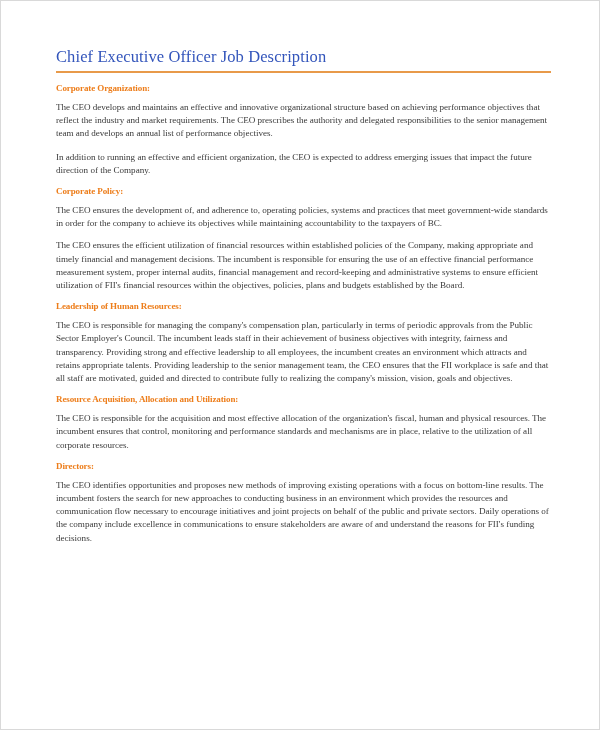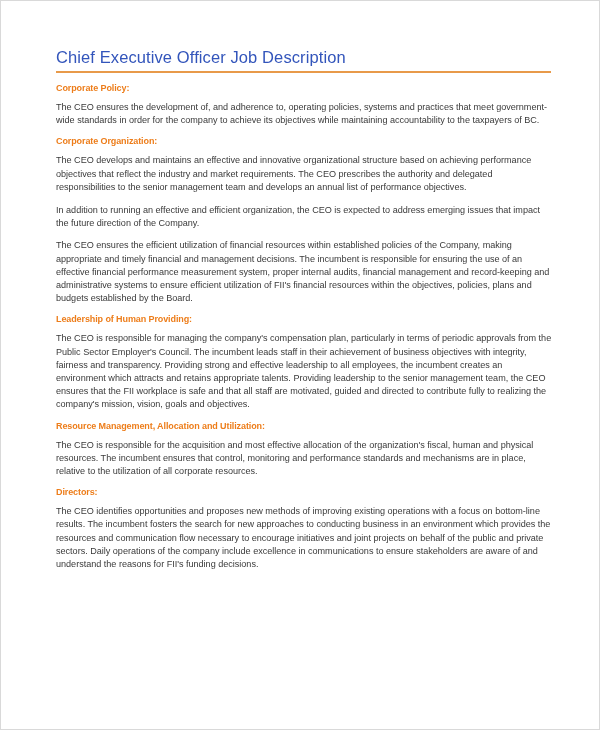--- a/index.html
+++ b/index.html
@@ -18,20 +18,21 @@
     box-sizing: border-box;
     background: #ffffff;
     border: 1px solid #d9d9d9;
     overflow: hidden;
   }
   .page-inner {
     position: absolute;
     left: 55px;
     top: 46px;
     width: 496px;
+    font-family: Liberation Serif, serif;
   }
   .doc-title {
     font-size: 16.5px;
     line-height: 20px;
     color: #3355bb;
     font-weight: normal;
     letter-spacing: 0.1px;
     margin: 0 0 4px 0;
     padding: 0;
     white-space: nowrap;
@@ -74,41 +75,41 @@
 <body>
 
 <div class="page">
   <div class="page-inner">
 
     <h1 class="doc-title">Chief Executive Officer Job Description</h1>
 
     <div class="title-rule"></div>
 
     <div class="section">
-      <h2 class="section-heading">Corporate Policy:</h2>
-      <p class="para">The CEO ensures the development of, and adherence to, operating policies, systems and practices that meet government-wide standards in order for the company to achieve its objectives while maintaining accountability to the taxpayers of BC.</p>
+      <h2 class="section-heading">Corporate Organization:</h2>
+      <p class="para">The CEO develops and maintains an effective and innovative organizational structure based on achieving performance objectives that reflect the industry and market requirements.  The CEO prescribes the authority and delegated responsibilities to the senior management team and develops an annual list of performance objectives.</p>
+      <p class="para">In addition to running an effective and efficient organization, the CEO is expected to address emerging issues that impact the future direction of the Company.</p>
     </div>
 
     <div class="section">
-      <h2 class="section-heading">Corporate Organization:</h2>
-      <p class="para">The CEO develops and maintains an effective and innovative organizational structure based on achieving performance objectives that reflect the industry and market requirements.  The CEO prescribes the authority and delegated responsibilities to the senior management team and develops an annual list of performance objectives.</p>
-      <p class="para">In addition to running an effective and efficient organization, the CEO is expected to address emerging issues that impact the future direction of the Company.</p>
+      <h2 class="section-heading">Corporate Policy:</h2>
+      <p class="para">The CEO ensures the development of, and adherence to, operating policies, systems and practices that meet government-wide standards in order for the company to achieve its objectives while maintaining accountability to the taxpayers of BC.</p>
     </div>
 
     <div class="section">
       <p class="para">The CEO ensures the efficient utilization of financial resources within established policies of the Company, making appropriate and timely financial and management decisions.  The incumbent is responsible for ensuring the use of an effective financial performance measurement system, proper internal audits, financial management and record-keeping and administrative systems to ensure efficient utilization of FII's financial resources within the objectives, policies, plans and budgets established by the Board.</p>
     </div>
 
     <div class="section">
-      <h2 class="section-heading">Leadership of Human Providing:</h2>
+      <h2 class="section-heading">Leadership of Human Resources:</h2>
       <p class="para">The CEO is responsible for managing the company's compensation plan, particularly in terms of periodic approvals from the Public Sector Employer's Council.  The incumbent leads staff in their achievement of business objectives with integrity, fairness and transparency.  Providing strong and effective leadership to all employees, the incumbent creates an environment which attracts and retains appropriate talents.  Providing leadership to the senior management team, the CEO ensures that the FII workplace is safe and that all staff are motivated, guided and directed to contribute fully to realizing the company's mission, vision, goals and objectives.</p>
     </div>
 
     <div class="section">
-      <h2 class="section-heading">Resource Management, Allocation and Utilization:</h2>
+      <h2 class="section-heading">Resource Acquisition, Allocation and Utilization:</h2>
       <p class="para">The CEO is responsible for the acquisition and most effective allocation of the organization's fiscal, human and physical resources.  The incumbent ensures that control, monitoring and performance standards and mechanisms are in place, relative to the utilization of all corporate resources.</p>
     </div>
 
     <div class="section">
       <h2 class="section-heading">Directors:</h2>
       <p class="para">The CEO identifies opportunities and proposes new methods of improving existing operations with a focus on bottom-line results.  The incumbent fosters the search for new approaches to conducting business in an environment which provides the resources and communication flow necessary to encourage initiatives and joint projects on behalf of the public and private sectors.  Daily operations of the company include excellence in communications to ensure stakeholders are aware of and understand the reasons for FII's funding decisions.</p>
     </div>
 
     <div class="section">
     </div>

